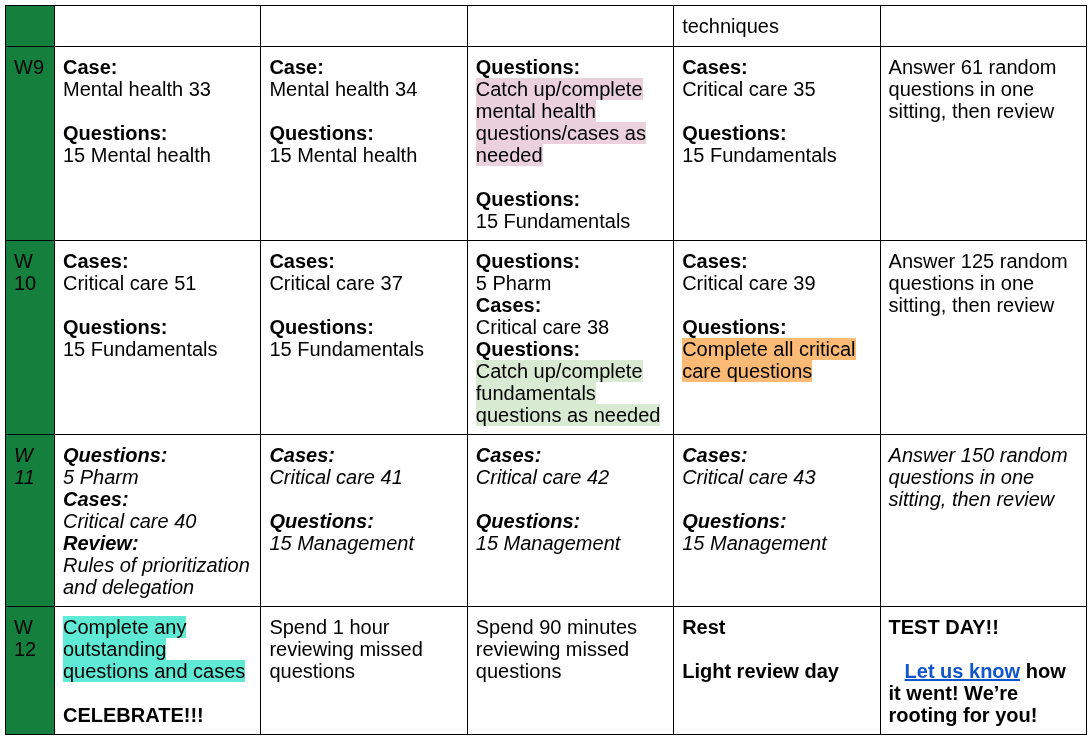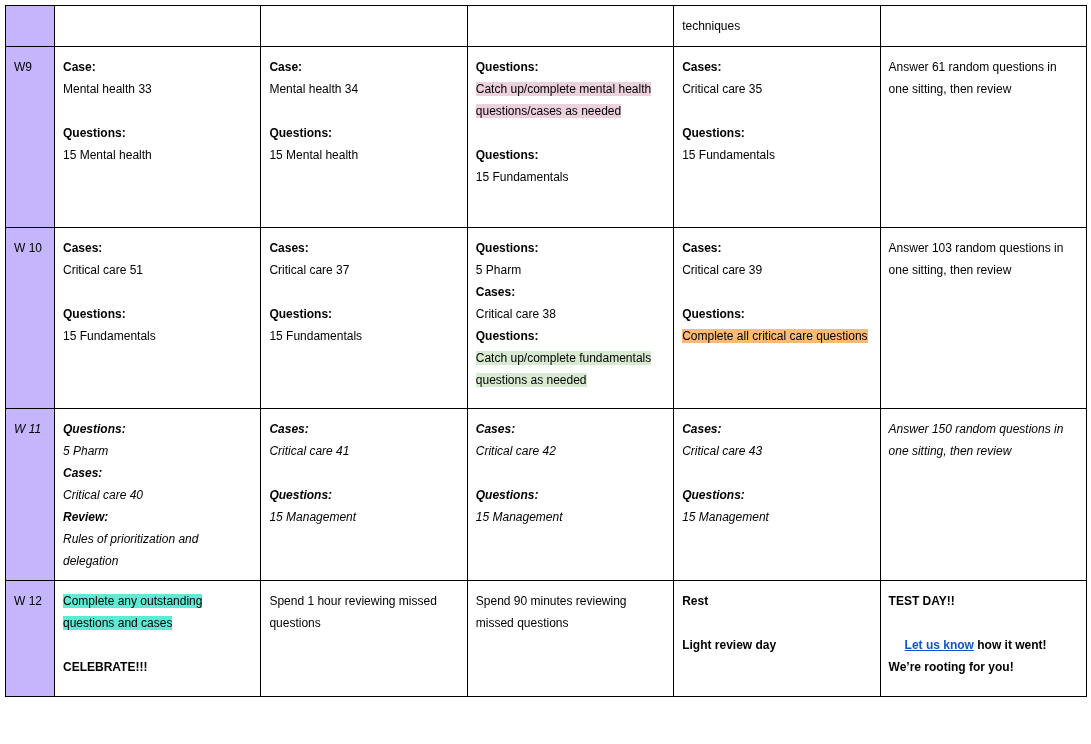--- a/index.html
+++ b/index.html
@@ -1,22 +1,22 @@
 <!DOCTYPE html>
 <html><head>
 <meta charset="utf-8">
 <style>
   html, body { margin: 0; padding: 0; background: #ffffff; }
   body { width: 1091px; height: 744px; overflow: hidden; position: relative;
          font-family: "Liberation Sans", sans-serif; color: #000; }
   table.plan { position: absolute; left: 5px; top: 5px; border-collapse: collapse;
                table-layout: fixed; width: 1081px; }
   table.plan td { border: 1.5px solid #000; vertical-align: top; padding: 9px 8px 8px 8px;
-                  font-size: 12px; line-height: 22px; }
-  td.wk { background: #c4b5fd; padding: 9px 6px 8px 7px; }
+                  font-size: 20px; line-height: 22px; }
+  td.wk { background: #15803d; padding: 9px 6px 8px 7px; }
   .b { font-weight: bold; }
   .gap { height: 22px; }
   .hl-pink { background: #ead1dc; }
   .hl-green { background: #d9ead3; }
   .hl-blue { background: #fdba74; }
   .hl-purple { background: #5eead4; }
   a.link { color: #1155cc; text-decoration: underline; font-weight: bold; padding-left: 16px; }
   col.c0 { width: 49px; }
   col.cd { width: 206.4px; }
   tr.r0 td { height: 23px; padding-top: 9px; padding-bottom: 8px; }
@@ -108,21 +108,21 @@
       <div><span class="hl-green">Catch up/complete fundamentals questions as needed</span></div>
     </td>
     <td>
       <div class="b">Cases:</div>
       <div>Critical care 39</div>
       <div class="gap"></div>
       <div class="b">Questions:</div>
       <div><span class="hl-blue">Complete all critical care questions</span></div>
     </td>
     <td>
-      <div>Answer 103 random questions in one sitting, then review</div>
+      <div>Answer 125 random questions in one sitting, then review</div>
     </td>
   </tr>
 
   <tr class="r3">
     <td class="wk"><span>W 11</span></td>
     <td>
       <div class="b">Questions:</div>
       <div>5 Pharm</div>
       <div class="b">Cases:</div>
       <div>Critical care 40</div>

